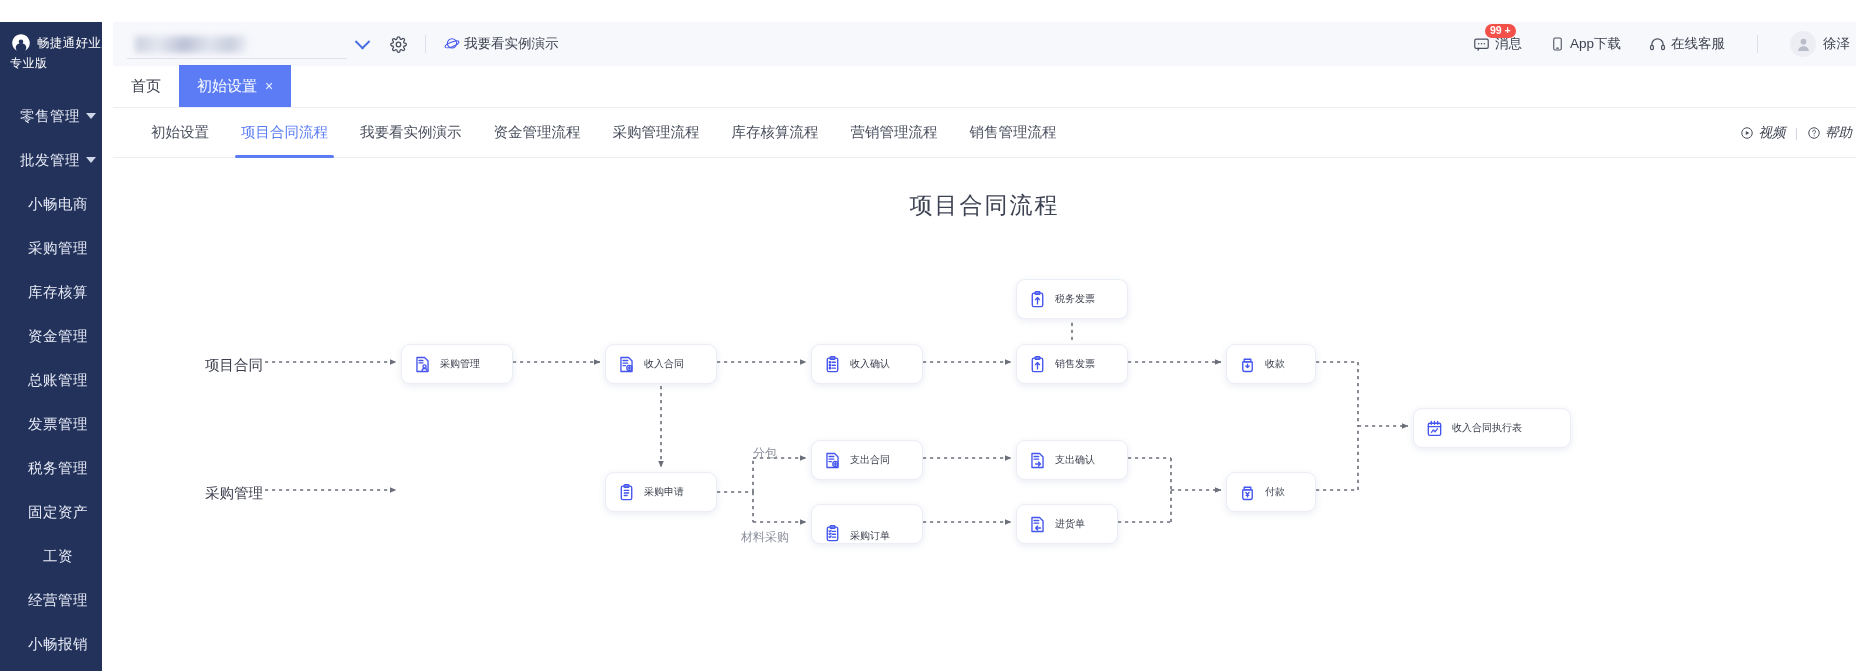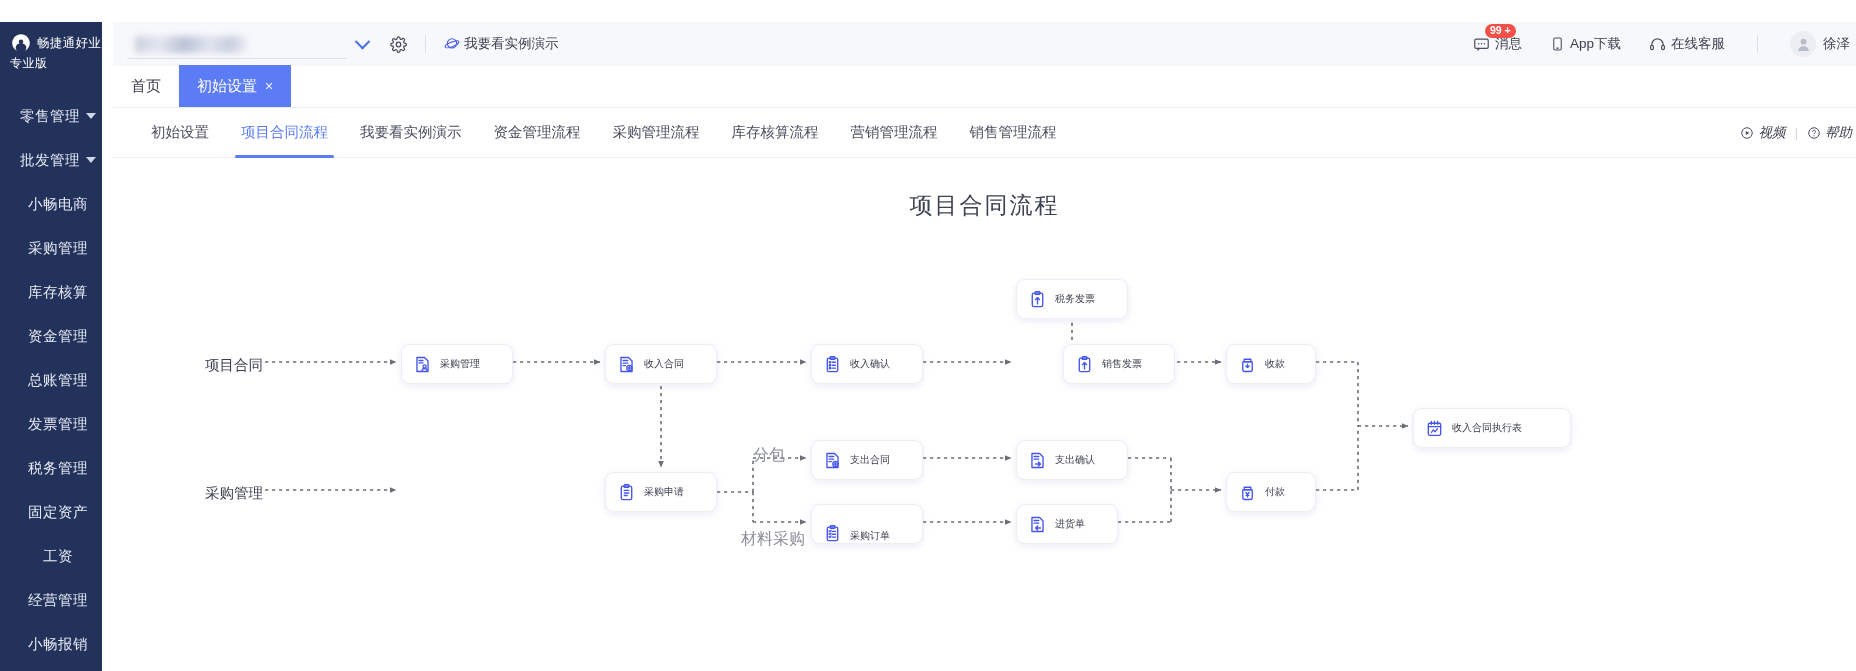--- a/index.html
+++ b/index.html
@@ -140,21 +140,21 @@
     box-shadow: 0 2px 7px rgba(90,105,170,.13);
     display: flex; align-items: center; gap: 8px;
     padding: 0 15px 0 11px; cursor: pointer; white-space: nowrap;
   }
   .node .ntext { font-size: 10px; color: #3b3f4d; }
   .node .nicon { width: 19px; height: 19px; flex: none; display: block; }
   .rowlabel {
     position: absolute; font-size: 14.5px; color: #3b3f4d; white-space: nowrap;
   }
   .edgelabel {
-    position: absolute; font-size: 16px; color: #8b8f9c; white-space: nowrap;
+    position: absolute; font-size: 12px; color: #8b8f9c; white-space: nowrap;
   }
 </style>
 </head>
 <body>
 
 <div class="app">
 
   <aside class="sidebar">
     <div class="brand">
       <div class="brand-row">
@@ -406,21 +406,21 @@
           <span class="ntext">收入确认</span>
         </div>
         <div class="node" style="left: 903px; top: 121px; width: 112px;">
           <svg class="nicon" viewBox="0 0 24 24" fill="none" stroke="#4455ee" stroke-width="1.7" stroke-linecap="round" stroke-linejoin="round">
             <rect x="5.4" y="4" width="13.2" height="17" rx="2"></rect>
             <rect x="9" y="2.2" width="6" height="3.4" rx="1"></rect>
             <path d="M12 17.6V9.6M12 9.6l-2.6 2.6M12 9.6l2.6 2.6"></path>
           </svg>
           <span class="ntext">税务发票</span>
         </div>
-        <div class="node" style="left: 950px; top: 186px; width: 112px; text-align: right;">
+        <div class="node" style="left: 903px; top: 186px; width: 112px; text-align: right;">
           <svg class="nicon" viewBox="0 0 24 24" fill="none" stroke="#4455ee" stroke-width="1.7" stroke-linecap="round" stroke-linejoin="round">
             <rect x="5.4" y="4" width="13.2" height="17" rx="2"></rect>
             <rect x="9" y="2.2" width="6" height="3.4" rx="1"></rect>
             <path d="M12 17.6V9.6M12 9.6l-2.6 2.6M12 9.6l2.6 2.6"></path>
           </svg>
           <span class="ntext">销售发票</span>
         </div>
         <div class="node" style="left: 1113px; top: 186px; width: 90px;">
           <svg class="nicon" viewBox="0 0 24 24" fill="none" stroke="#4455ee" stroke-width="1.7" stroke-linecap="round" stroke-linejoin="round">
             <path d="M6 8.6h12v9.8a2.4 2.4 0 01-2.4 2.4H8.4A2.4 2.4 0 016 18.4z"></path>

